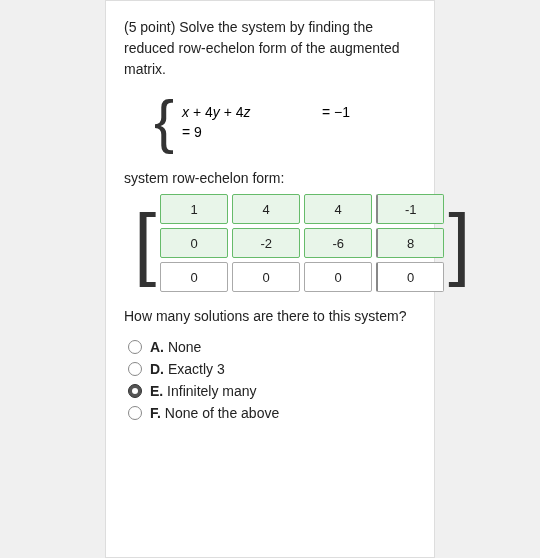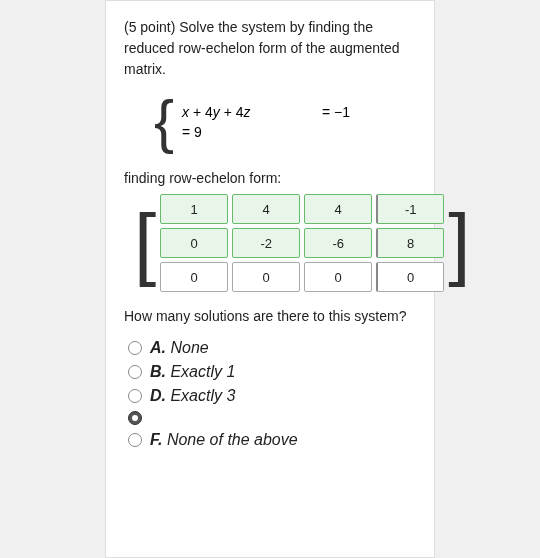--- a/index.html
+++ b/index.html
@@ -134,22 +134,21 @@
       background: #555;
     }
     .radio-circle.selected::after {
       content: '';
       width: 6px;
       height: 6px;
       border-radius: 50%;
       background: #fff;
     }
     .option-label {
-      font-size: 16px;
-      font-style: italic;
+      font-size: 14px;
     }
     .option-label b {
       font-weight: bold;
     }
   </style>
 </head>
 <body>
 
 <div class="card">
   <div class="question-header">(5 point) Solve the system by finding the reduced row-echelon form of the augmented matrix.</div>
@@ -160,21 +159,21 @@
       <div class="eq-row">
         <span class="eq-lhs"><i>x</i> + 4<i>y</i> + 4<i>z</i></span>
         <span class="eq-rhs">= −1</span>
       </div>
       <div class="eq-row">
         <span class="eq-rhs">= 9</span>
       </div>
     </div>
   </div>
 
-  <div class="rref-label">finding row-echelon form:</div>
+  <div class="rref-label">system row-echelon form:</div>
 
   <div class="matrix-container">
     <div class="bracket-left">[</div>
     <div class="matrix-grid">
 
       <div class="matrix-cell highlight">1</div>
       <div class="matrix-cell highlight">4</div>
       <div class="matrix-cell highlight">4</div>
       <div class="matrix-cell highlight col-divider">-1</div>
 
@@ -193,27 +192,24 @@
 
   <div class="solutions-question">How many solutions are there to this system?</div>
 
   <div class="options-list">
     <div class="option-item">
       <div class="radio-circle"></div>
       <span class="option-label"><b>A.</b> None</span>
     </div>
     <div class="option-item">
       <div class="radio-circle"></div>
-      <span class="option-label"><b>B.</b> Exactly 1</span>
-    </div>
-    <div class="option-item">
-      <div class="radio-circle"></div>
       <span class="option-label"><b>D.</b> Exactly 3</span>
     </div>
     <div class="option-item">
       <div class="radio-circle selected"></div>
+      <span class="option-label"><b>E.</b> Infinitely many</span>
     </div>
     <div class="option-item">
       <div class="radio-circle"></div>
       <span class="option-label"><b>F.</b> None of the above</span>
     </div>
   </div>
 </div>
 
 </body></html>

